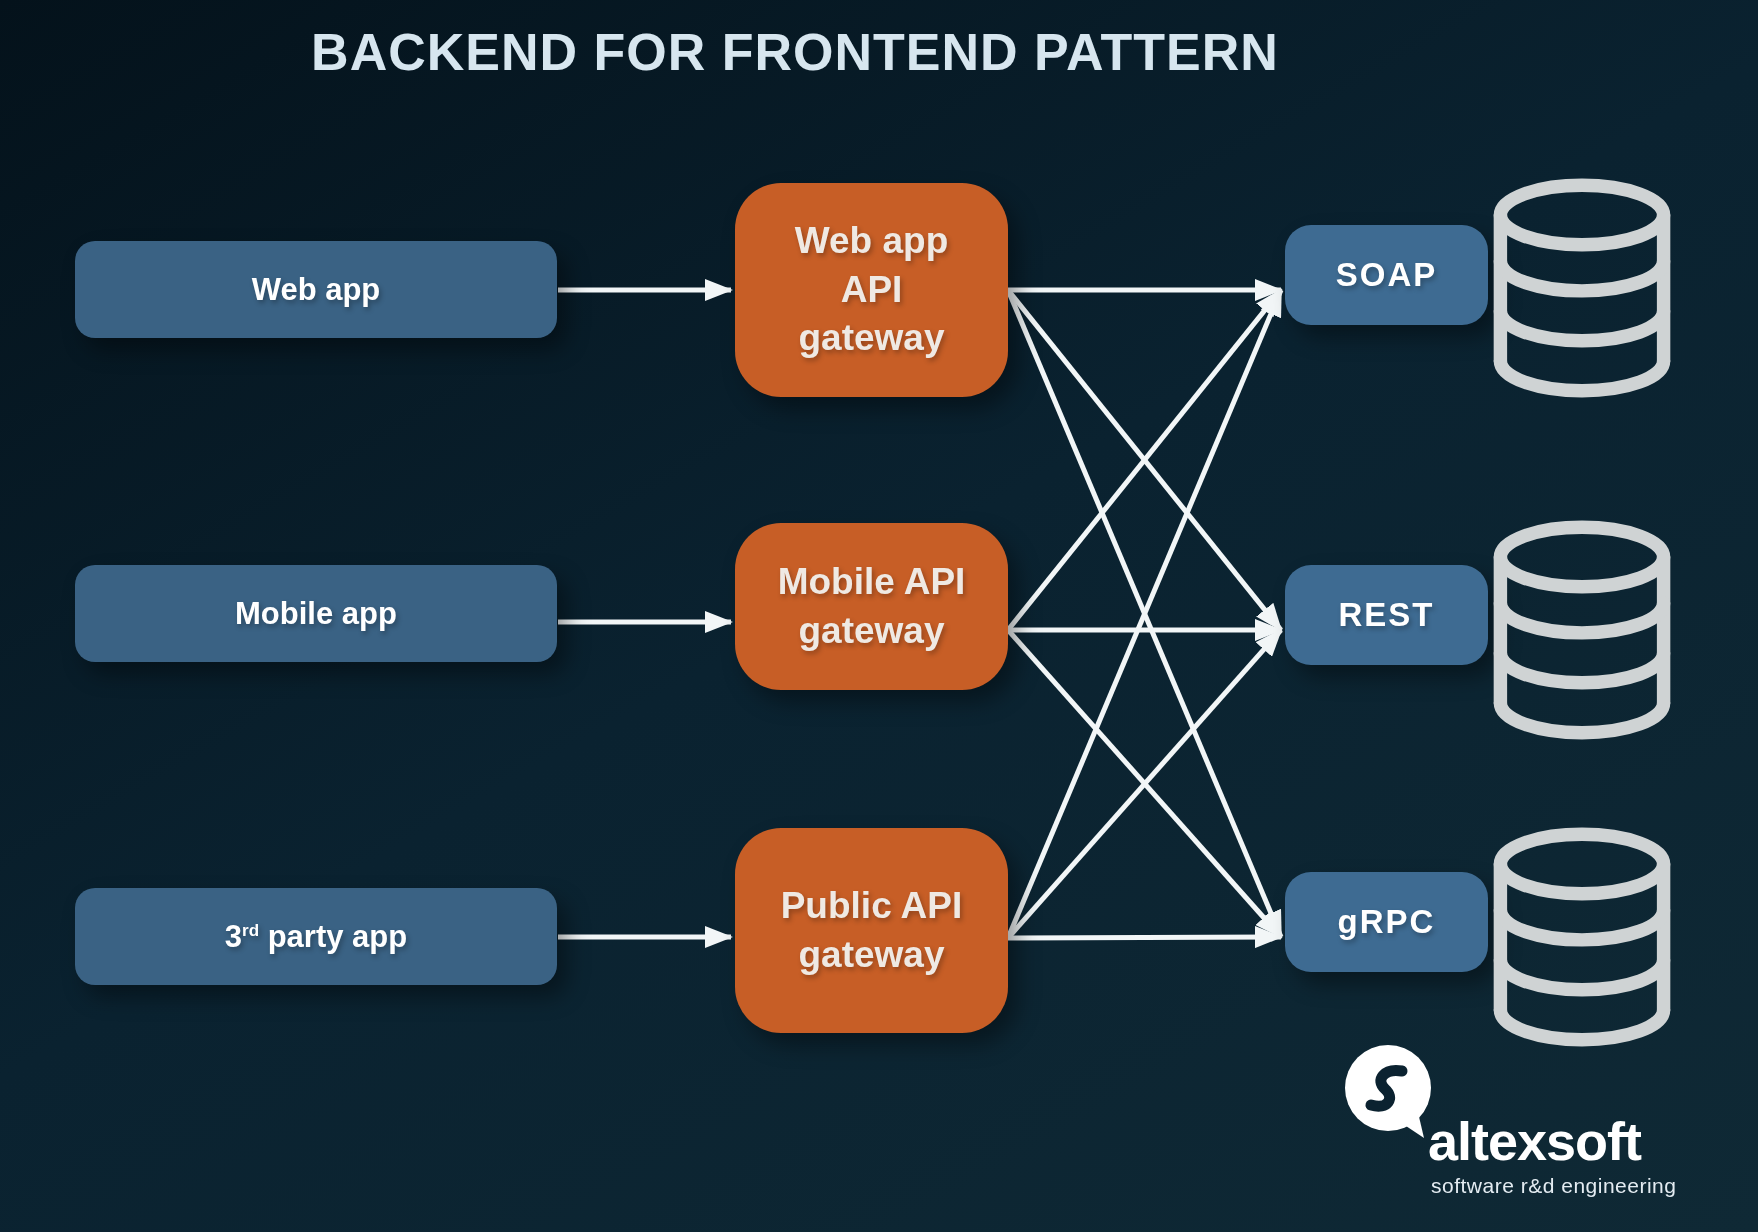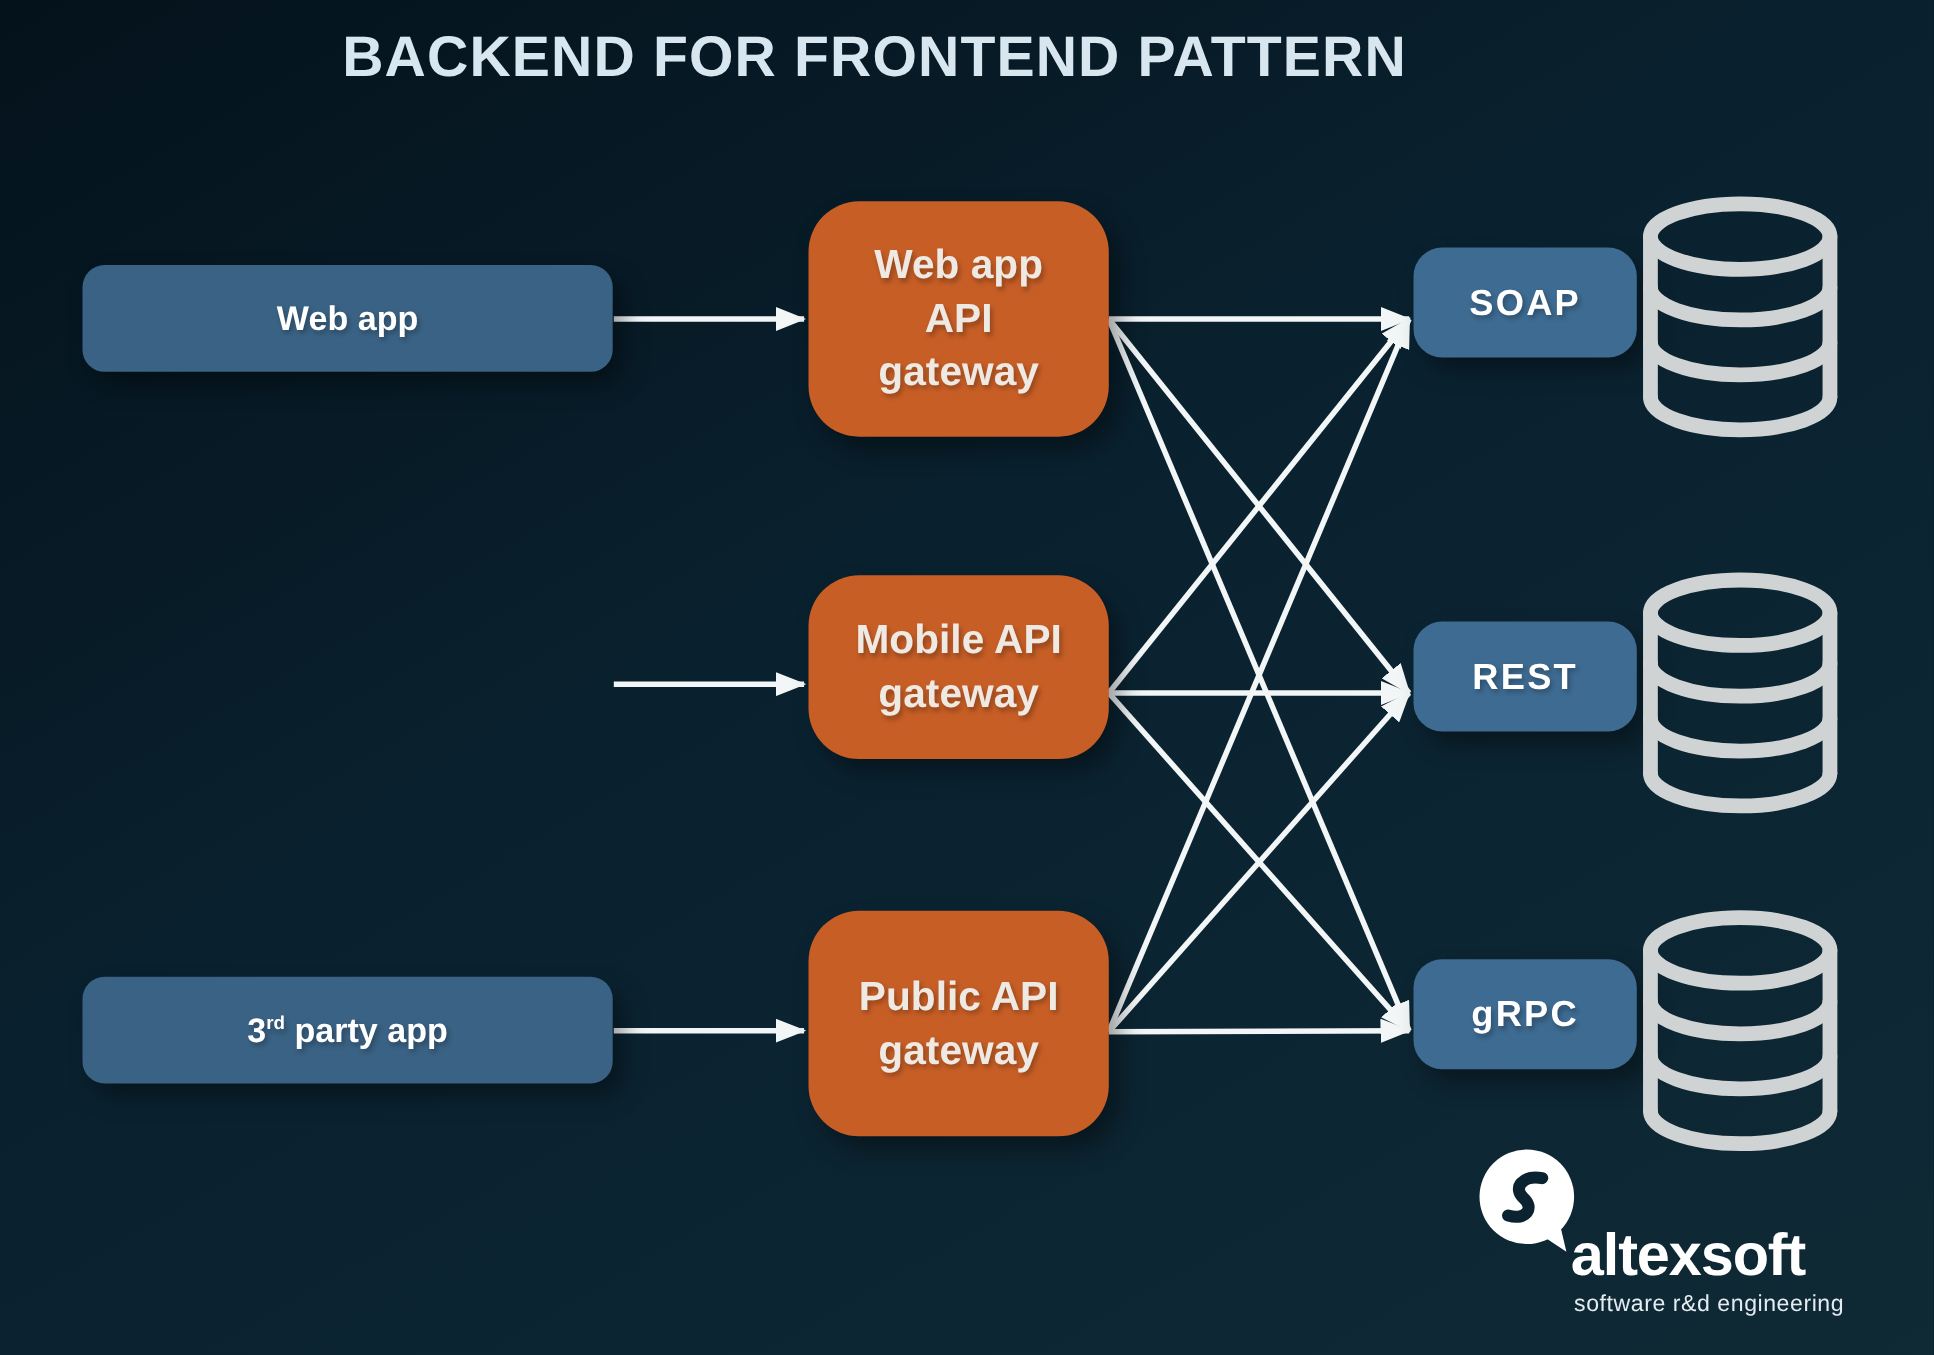--- a/index.html
+++ b/index.html
@@ -63,20 +63,23 @@
       <line x1="1008" y1="630" x2="1281" y2="937" marker-end="url(#ah)"></line>
       <line x1="1008" y1="938" x2="1281" y2="290" marker-end="url(#ah)"></line>
       <line x1="1008" y1="938" x2="1281" y2="630" marker-end="url(#ah)"></line>
       <line x1="1008" y1="938" x2="1281" y2="937" marker-end="url(#ah)"></line>
     </g>
   </svg>
 
   <div class="box client r1">
     <span>Web app</span>
   </div>
+  <div class="box client r2">
+    <span>Mobile app</span>
+  </div>
   <div class="box client r3">
     <span><span>3</span><sup>rd</sup><span> party app</span></span>
   </div>
 
   <div class="box gateway r1">
     <span>Web app
 API
 gateway</span>
   </div>
   <div class="box gateway r2">

